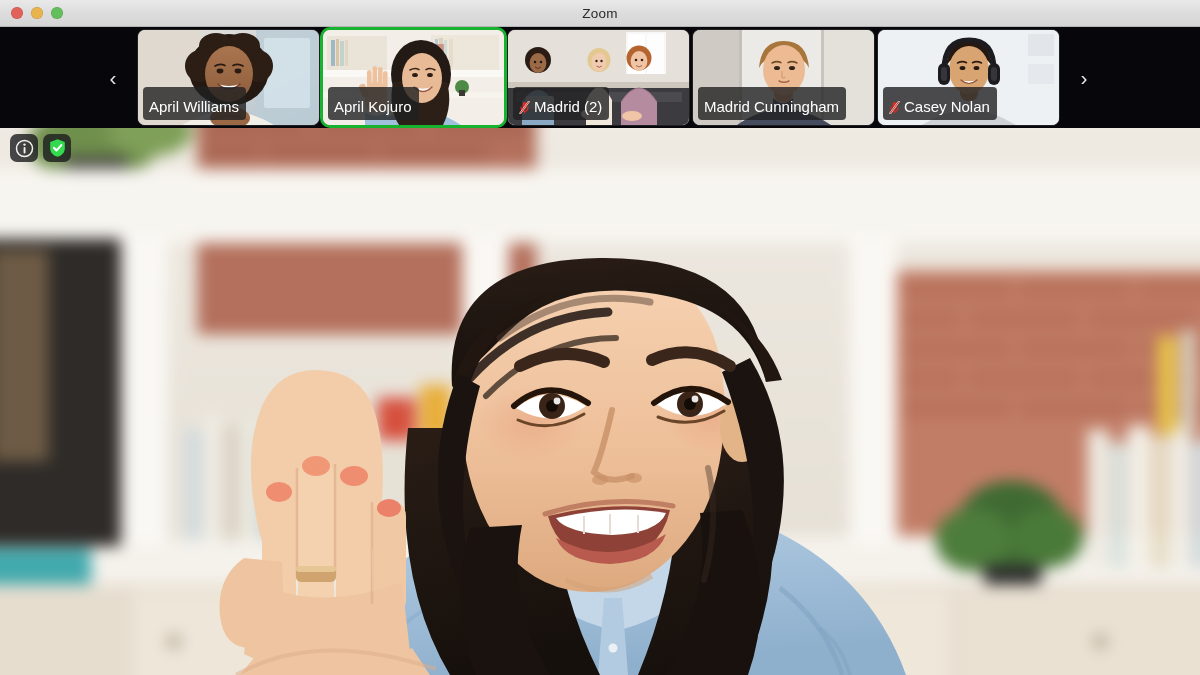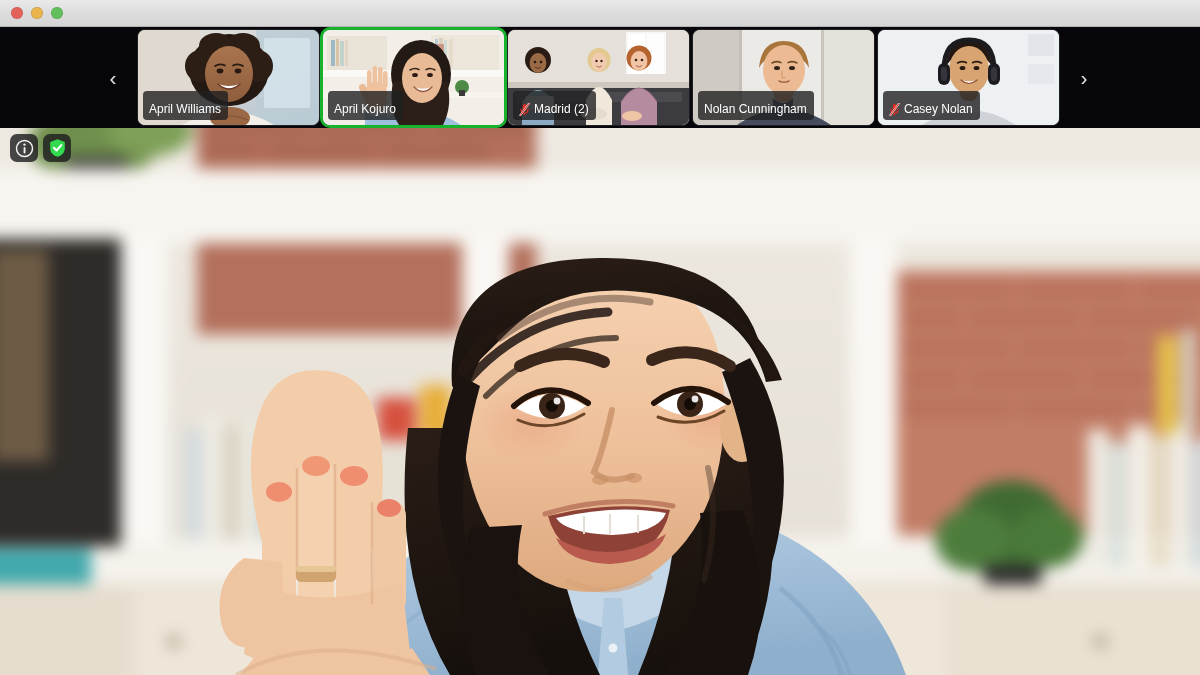--- a/index.html
+++ b/index.html
@@ -54,21 +54,21 @@
     box-shadow:0 0 0 3px #17b32e;
   }
   .thumb-media { position:absolute; inset:0; overflow:hidden; }
 
   .nametag {
     position:absolute; left:5px; bottom:5px;
     display:flex; align-items:center; gap:4px;
     background:rgba(32,32,34,.80);
     border-radius:4px;
     padding:11px 7px 3px 6px;
-    font-size:12px; color:#fff; line-height:1.25;
+    font-size:15px; color:#fff; line-height:1.25;
     white-space:nowrap;
     max-width:170px;
   }
   .nametag .label { overflow:hidden; text-overflow:ellipsis; }
 
   .mute-ico { width:11px; height:13px; flex:0 0 11px; display:block; }
 
   
   .stage {
     position:absolute; left:0; top:128px; width:1200px; height:547px;
@@ -96,20 +96,21 @@
 <body>
 
 <div class="window">
 
   <div class="titlebar">
     <div class="traffic">
       <div class="light red"></div>
       <div class="light yellow"></div>
       <div class="light green"></div>
     </div>
+    <div class="win-title">Zoom</div>
   </div>
 
   <div class="filmstrip">
 
     <div class="arrow left">‹</div>
 
     <div class="strip-inner">
 
       <div class="thumb">
         <div class="thumb-media">
@@ -280,21 +281,21 @@
             <ellipse cx="91" cy="40" rx="21" ry="25" fill="#ecbb93"></ellipse>
             <ellipse cx="84" cy="38" rx="3" ry="2.1" fill="#2f2218"></ellipse>
             <ellipse cx="99" cy="38" rx="3" ry="2.1" fill="#2f2218"></ellipse>
             <path d="M79 33 q5 -2.6 9 -.3" stroke="#6d4b26" stroke-width="1.5" fill="none" stroke-linecap="round"></path>
             <path d="M95 32.7 q4 -2.3 9 .3" stroke="#6d4b26" stroke-width="1.5" fill="none" stroke-linecap="round"></path>
             <path d="M86 51 q5 2.6 10 0" stroke="#a4674c" stroke-width="1.5" fill="none" stroke-linecap="round"></path>
             <path d="M89 41 l0 6 q1.6 1.6 3.2 0" stroke="#cf9a70" stroke-width="1.1" fill="none"></path>
           </svg>
         </div>
         <div class="nametag">
-          <span class="label">Nolan Cunningham</span>
+          <span class="label">Madrid Cunningham</span>
         </div>
       </div>
 
       <div class="thumb">
         <div class="thumb-media">
           <svg class="sc" viewBox="0 0 181 95" preserveAspectRatio="xMidYMid slice">
             <rect width="181" height="95" fill="#e9ecef"></rect>
             <rect x="0" y="0" width="181" height="95" fill="#eef1f4"></rect>
             <rect x="150" y="4" width="26" height="22" fill="#e2e6ea"></rect>
             <rect x="150" y="34" width="26" height="20" fill="#e5e9ed"></rect>

